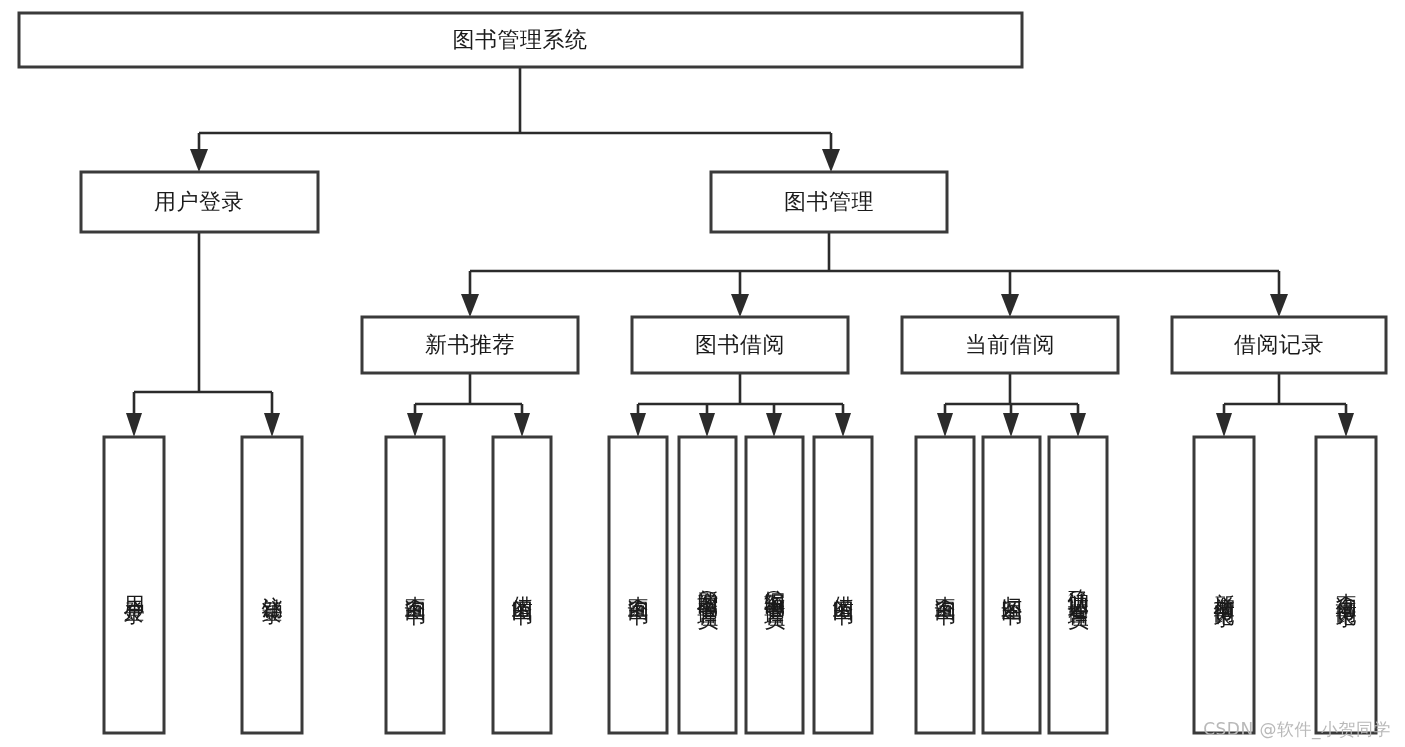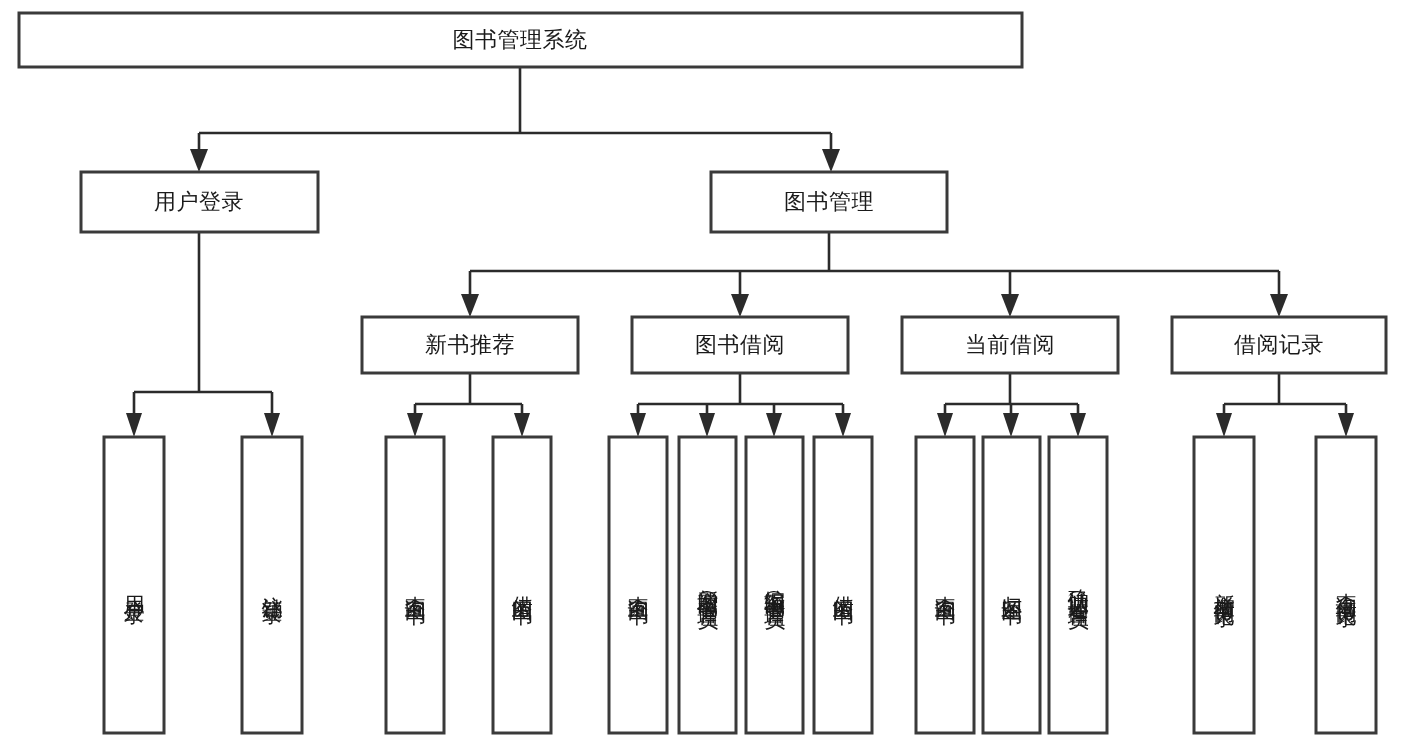--- a/index.html
+++ b/index.html
@@ -265,14 +265,15 @@
     <span class="leaf-vert-text">确认归还（管理员）</span>
   </div>
 
   <div class="leaf-text-wrap" style="left:1194px; top:437px; width:60px; height:296px;">
     <span class="leaf-vert-text">新增借阅记录</span>
   </div>
   <div class="leaf-text-wrap" style="left:1316px; top:437px; width:60px; height:296px;">
     <span class="leaf-vert-text">查询借阅记录</span>
   </div>
 
+  <div class="watermark">CSDN @软件_小贺同学</div>
 
 </div>
 
 </body></html>

